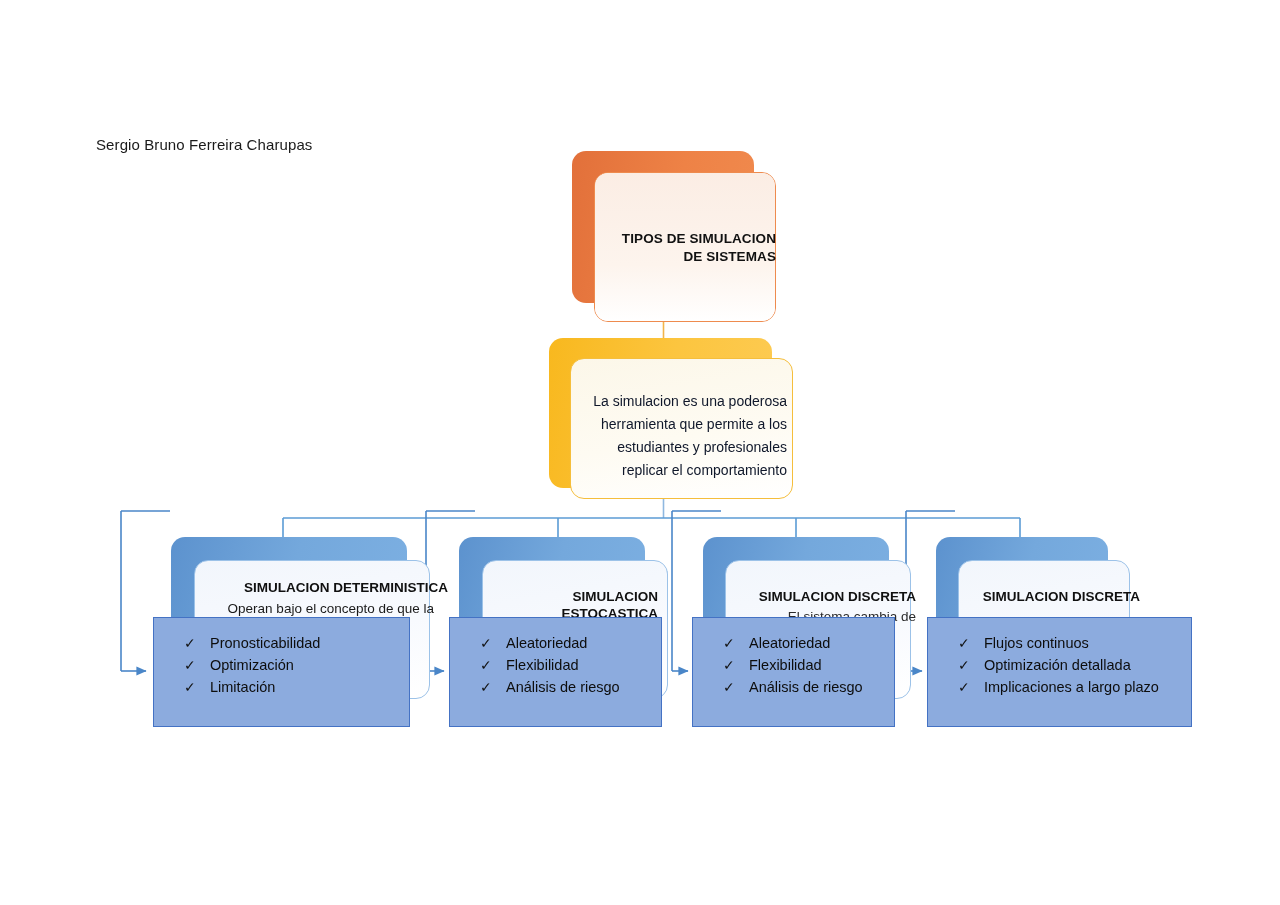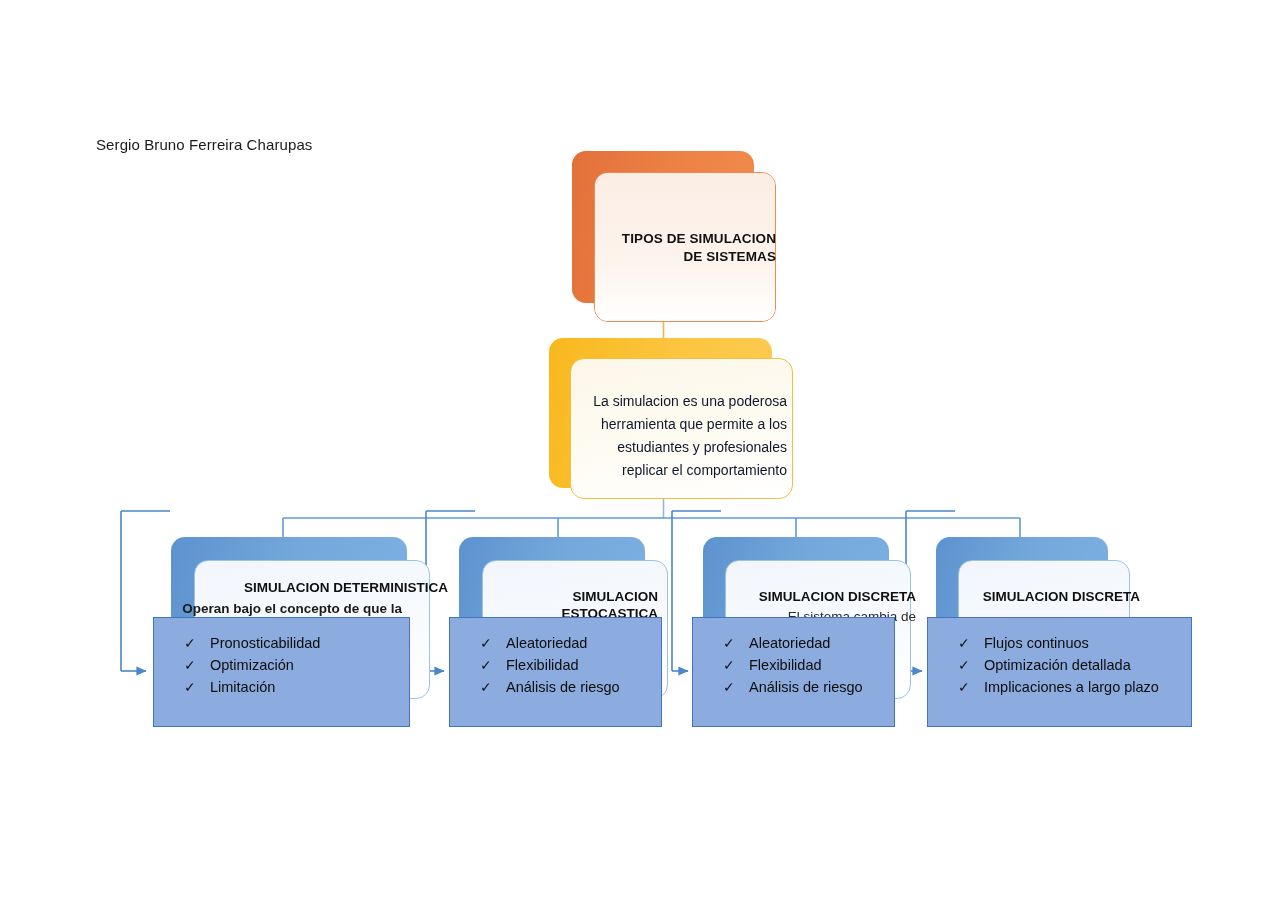--- a/index.html
+++ b/index.html
@@ -210,21 +210,21 @@
     <div>DE SISTEMAS</div>
   </div>
 
   <div class="shadowcard yellow-shadow"></div>
   <div class="frontcard yellow-front"></div>
   <div class="cardtext yellow-text">La simulacion es una poderosa herramienta que permite a los estudiantes y profesionales replicar el comportamiento</div>
 
   <div class="shadowcard blue-shadow" style="left:171px; top:537px; width:236px; height:144px;"></div>
   <div class="frontcard blue-front" style="left:194px; top:560px; width:236px; height:139px;"></div>
   <div class="cardtext blue-title" style="left:194px; top:579px; width:226px;margin-left:28px;">SIMULACION DETERMINISTICA</div>
-  <div class="cardtext blue-sub" style="left:176px; top:600px; width:226px;font-weight:bold;">Operan bajo el concepto de que la</div>
+  <div class="cardtext blue-sub" style="left:208px; top:600px; width:226px;">Operan bajo el concepto de que la</div>
   <div class="listbox" style="left:153px; top:617px; width:257px; height:110px;">
     <ul>
       <li>
         <span class="tick">✓</span>
         <span>Pronosticabilidad</span>
       </li>
       <li>
         <span class="tick">✓</span>
         <span>Optimización</span>
       </li>

